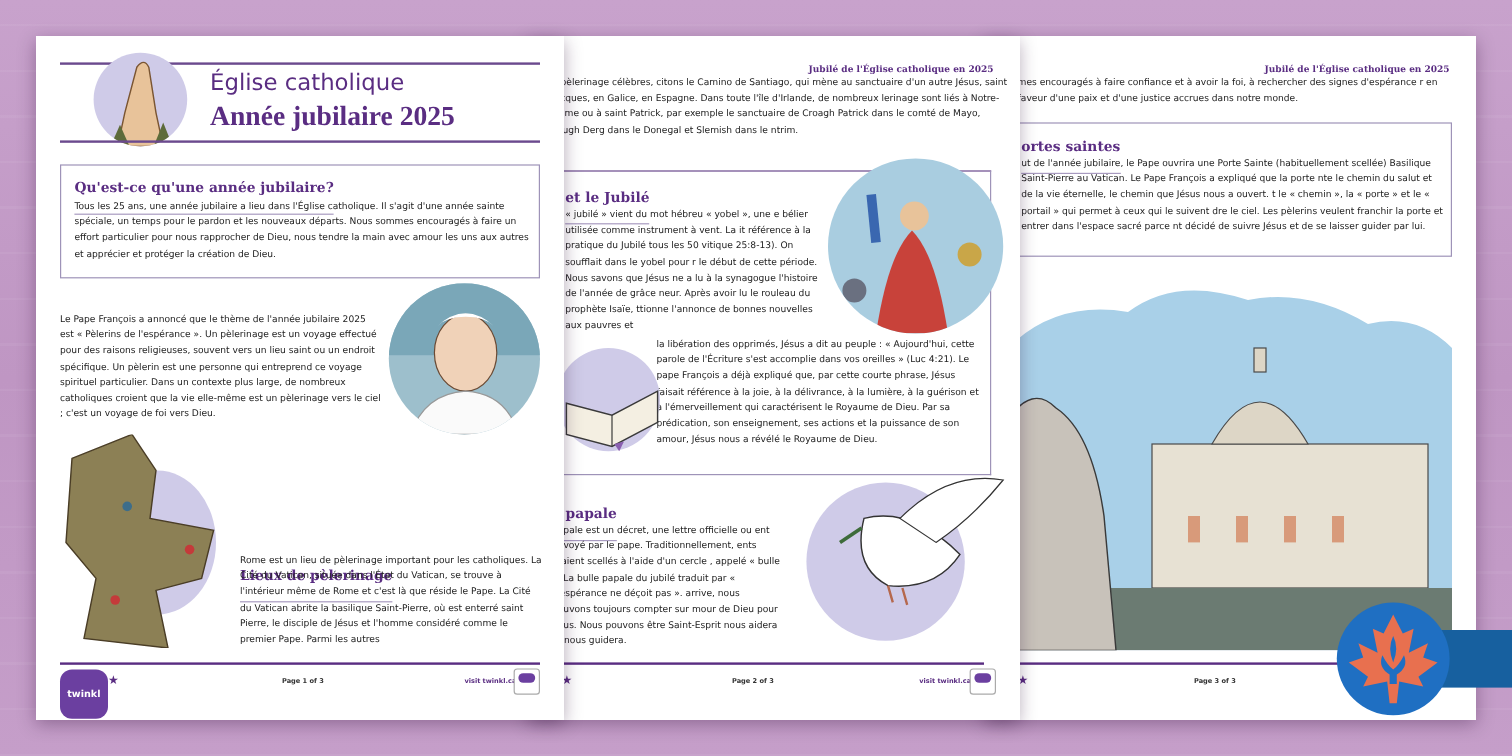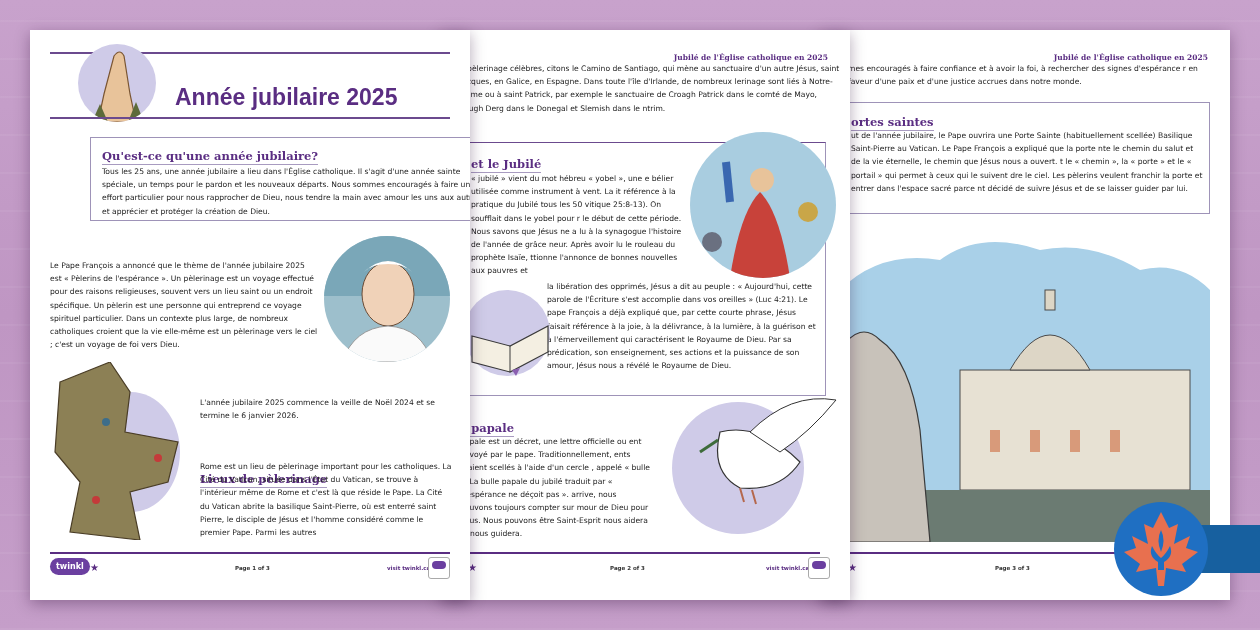--- a/index.html
+++ b/index.html
@@ -27,40 +27,40 @@
     background: linear-gradient(90deg, rgba(0,0,0,0.18), rgba(0,0,0,0));
     z-index: 5;
   }
   .hline { position: absolute; height: 2px; background: #6b4a8e; }
   .title1 {
     position: absolute; left: 145px; top: 28px;
     font-family: "DejaVu Sans", sans-serif; font-size: 19px; color: #5a2d82;
   }
   .title2 {
     position: absolute; left: 145px; top: 54px;
-    font-family: Liberation Sans, sans-serif; font-size: 23px; font-weight: bold; color: #5a2d82;
+    font-family: Liberation Serif, serif; font-size: 23px; font-weight: bold; color: #5a2d82;
   }
   .circle {
     position: absolute; border-radius: 50%; background: #cfcbe8; overflow: hidden;
   }
   .h2 {
     font-family: "DejaVu Serif", serif; font-weight: bold; color: #5a2d82;
-    font-size: 11.5px; display: inline-block; border-bottom: 1px solid #a89bc0; padding-bottom: 1px;
+    font-size: 11.5px; display: inline-block; border-bottom: 1px solid #a89bc0; padding-bottom: 15px;
   }
   .body {
     font-size: 7.6px; line-height: 13.2px; color: #222; position: absolute;
   }
   .box {
     position: absolute; border: 1.5px solid #9e93b8; background: #fff;
   }
   .footer-line { position: absolute; height: 2px; background: #5a2d82; }
   .footer-text { position: absolute; font-size: 5.5px; color: #333; font-weight: bold; }
   .logo {
     position: absolute; background: #6b3fa0; color: #fff; font-weight: bold;
-    font-size: 8px; border-radius: 10px; padding: 4px 6px;
+    font-size: 8px; border-radius: 10px; padding: 16px 6px;
   }
   .star { position: absolute; color: #5a2d82; font-size: 10px; }
   .badge {
     position: absolute; width: 22px; height: 22px; border: 1px solid #aaa; border-radius: 3px;
     background: #fff;
   }
   .badge::after { content:""; position:absolute; left:3px; top:3px; width:14px; height:8px; background:#6b3fa0; border-radius:4px; }
   .header-run { position: absolute; right: 22px; top: 12px; font-family:"DejaVu Serif", serif; font-size: 7.5px; font-weight: bold; color: #5a2d82; margin-top: 11px; }
   .qc-badge {
     position: absolute; left: 1114px; top: 502px; width: 94px; height: 94px; border-radius: 50%;
@@ -75,24 +75,25 @@
 
 <div class="page" id="page1">
   <div class="hline" style="left:20px; top:22px; width:400px;"></div>
   <div class="circle" style="left:48px; top:14px; width:78px; height:78px;">
     <svg width="78" height="78" viewBox="0 0 78 78">
       <path d="M20 78 L26 50 L36 12 Q42 4 46 12 L52 50 L58 78 Z" fill="#e8c39a" stroke="#7a5532" stroke-width="1.2"></path>
       <path d="M14 78 L22 60 L30 78 Z" fill="#5d6b3a"></path>
       <path d="M50 78 L58 58 L66 78 Z" fill="#5d6b3a"></path>
     </svg>
   </div>
+  <div class="title1">Église catholique</div>
   <div class="title2">Année jubilaire 2025</div>
   <div class="hline" style="left:20px; top:87px; width:400px;"></div>
 
-  <div class="box" style="left:20px; top:107px; width:400px; height:84px;margin-left:40px;">
+  <div class="box" style="left:20px; top:107px; width:400px; height:95px;">
     <div style="position:absolute; left:11px; top:7px;"><span class="h2">Qu'est-ce qu'une année jubilaire?</span></div>
     <div class="body" style="left:11px; top:27px; width:380px;">Tous les 25 ans, une année jubilaire a lieu dans l'Église catholique. Il s'agit d'une année sainte spéciale, un temps pour le pardon et les nouveaux départs. Nous sommes encouragés à faire un effort particulier pour nous rapprocher de Dieu, nous tendre la main avec amour les uns aux autres et apprécier et protéger la création de Dieu.</div>
   </div>
 
   <div class="body" style="left:20px; top:229px; width:268px;">Le Pape François a annoncé que le thème de l'année jubilaire 2025 est « Pèlerins de l'espérance ». Un pèlerinage est un voyage effectué pour des raisons religieuses, souvent vers un lieu saint ou un endroit spécifique. Un pèlerin est une personne qui entreprend ce voyage spirituel particulier. Dans un contexte plus large, de nombreux catholiques croient que la vie elle-même est un pèlerinage vers le ciel ; c'est un voyage de foi vers Dieu.</div>
   <div class="circle" style="left:294px; top:206px; width:126px; height:126px; background:#9dbfcc;">
     <svg width="126" height="126" viewBox="0 0 126 126">
       <rect x="0" y="0" width="126" height="60" fill="#7aa7b8"></rect>
       <ellipse cx="64" cy="58" rx="26" ry="32" fill="#f0d2b8" stroke="#6b4b35" stroke-width="1"></ellipse>
       <path d="M40 36 Q64 14 88 36 Q80 28 64 28 Q48 28 40 36Z" fill="#fff"></path>
@@ -103,21 +104,20 @@
   <div class="circle" style="left:52px; top:362px; width:98px; height:120px; background:#cfcbe8;"></div>
   <div style="position:absolute; left:20px; top:332px; width:132px; height:178px;">
     <svg width="132" height="178" viewBox="0 0 132 178">
       <path d="M10 20 L60 0 L80 30 L75 70 L128 80 L118 120 L80 130 L90 178 L20 170 L30 120 L5 90 Z" fill="#8c8055" stroke="#4a3d26" stroke-width="1.2"></path>
       <circle cx="56" cy="60" r="4" fill="#3d6d8a"></circle>
         <circle cx="108" cy="96" r="4" fill="#c43a3a"></circle>
         <circle cx="46" cy="138" r="4" fill="#c43a3a"></circle>
     </svg>
   </div>
 
-  <div class="body" style="left:170px; top:366px; width:252px;">L'année jubilaire 2025 commence la veille de Noël 2024 et se termine le 6 janvier 2026.</div>
 
   <div style="position:absolute; left:170px; top:410px;margin-top:28px;"><span class="h2">Lieux de pèlerinage</span></div>
   <div class="body" style="left:170px; top:430px; width:252px;">Rome est un lieu de pèlerinage important pour les catholiques. La Cité du Vatican, située dans l'État du Vatican, se trouve à l'intérieur même de Rome et c'est là que réside le Pape. La Cité du Vatican abrite la basilique Saint-Pierre, où est enterré saint Pierre, le disciple de Jésus et l'homme considéré comme le premier Pape. Parmi les autres</div>
 
   <div class="footer-line" style="left:20px; top:522px; width:400px;"></div>
   <div class="logo" style="left:20px; top:528px;">twinkl</div>
   <div class="star" style="left:60px; top:532px;">★</div>
   <div class="footer-text" style="left:205px; top:535px;">Page 1 of 3</div>
   <div class="footer-text" style="left:357px; top:535px; color:#5a2d82;">visit twinkl.ca</div>
   <div class="badge" style="left:398px; top:527px;"></div>

